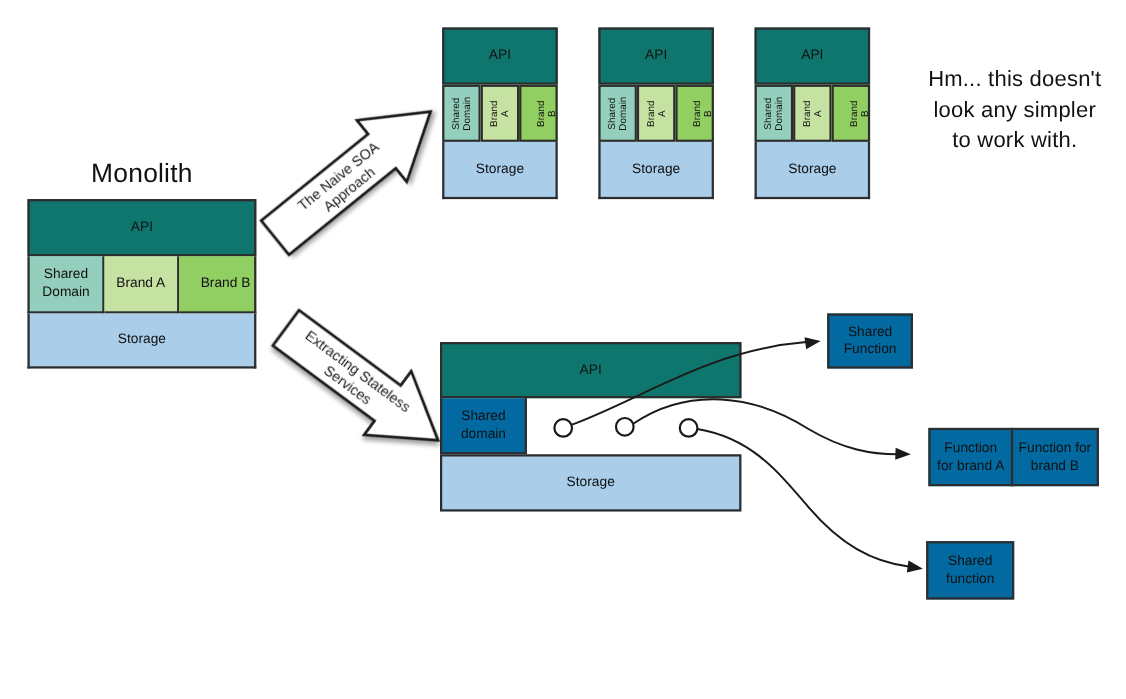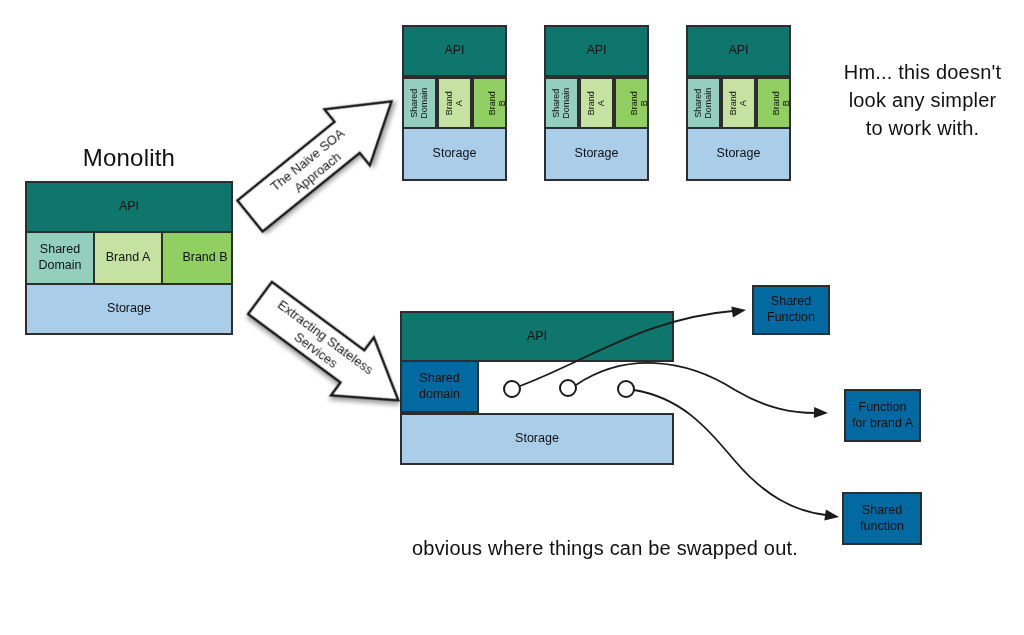--- a/index.html
+++ b/index.html
@@ -148,24 +148,24 @@
   </div>
 
   <div>
     <div class="box yellow" style="left:400px; top:311px; width:274px; height:51px;">API</div>
     <div class="box fgreen notop" style="left:400px; top:362px; width:79px; height:51px; padding:0 6px;">Shared domain</div>
     <div class="box blue" style="left:400px; top:413px; width:274px; height:52px;">Storage</div>
   </div>
 
   <div class="box fgreen" style="left:752px; top:285px; width:78px; height:50px; padding:0 8px;">Shared Function</div>
   <div class="box fgreen" style="left:830px; top:389px; width:77px; height:53px; padding:0 4px;margin-left:14px;">Function for brand A</div>
+  <div class="box fgreen" style="left:919px; top:389px; width:80px; height:53px; padding:0 4px;">Function for brand B</div>
   <div class="box fgreen" style="left:842px; top:492px; width:80px; height:53px; padding:0 8px;">Shared function</div>
 
   <div class="hand" style="left:385px; top:534px; width:440px;">
-    <div>obvious where things can be swapped out.</div>
   </div>
 
   <svg class="overlay" width="1024" height="635" viewBox="0 0 1024 635">
 
     <g transform="translate(250,216) rotate(-39)" class="arrow-shadow">
       <polygon class="block-arrow-poly" points="0,-20 125,-20 125,-36 182,0 125,36 125,20 0,20"></polygon>
       <text class="arrow-label" x="80" y="-3">The Naive SOA</text>
       <text class="arrow-label" x="80" y="13">Approach</text>
     </g>
 

